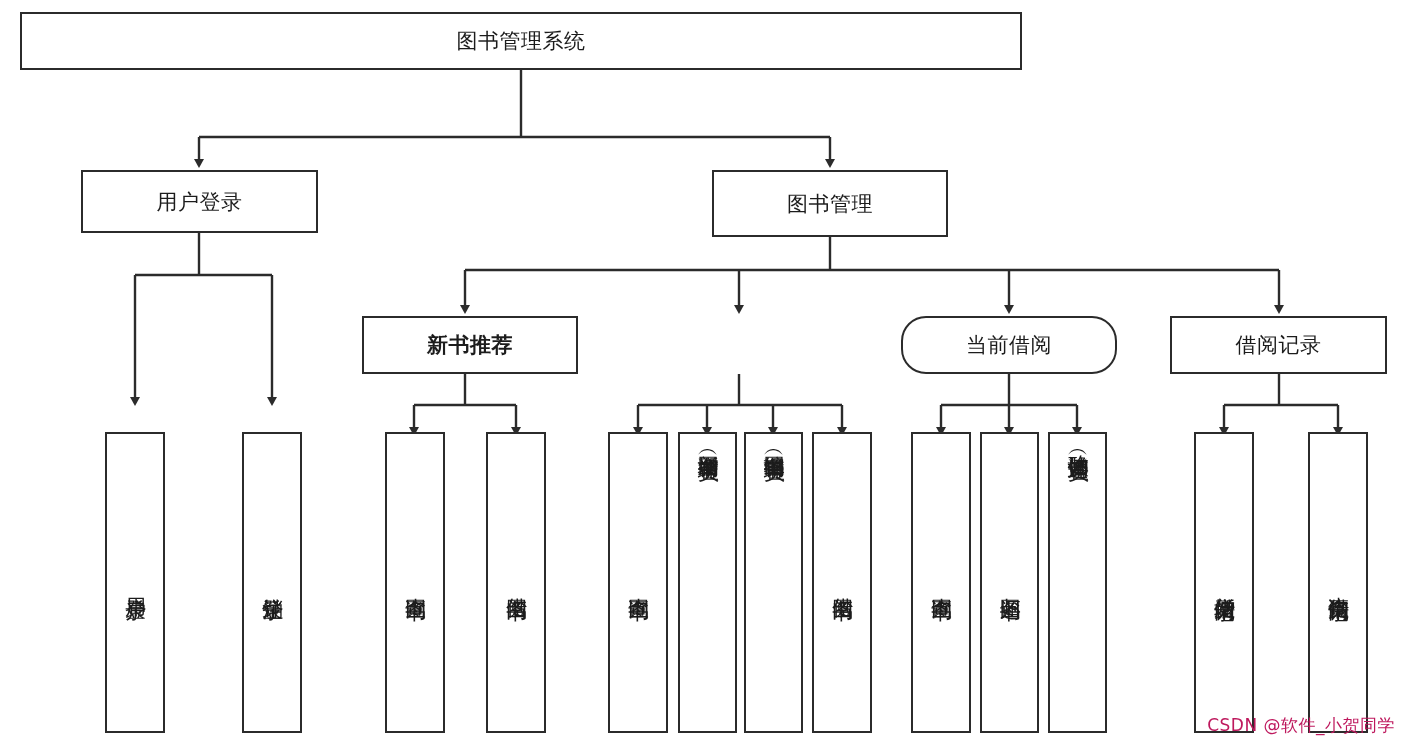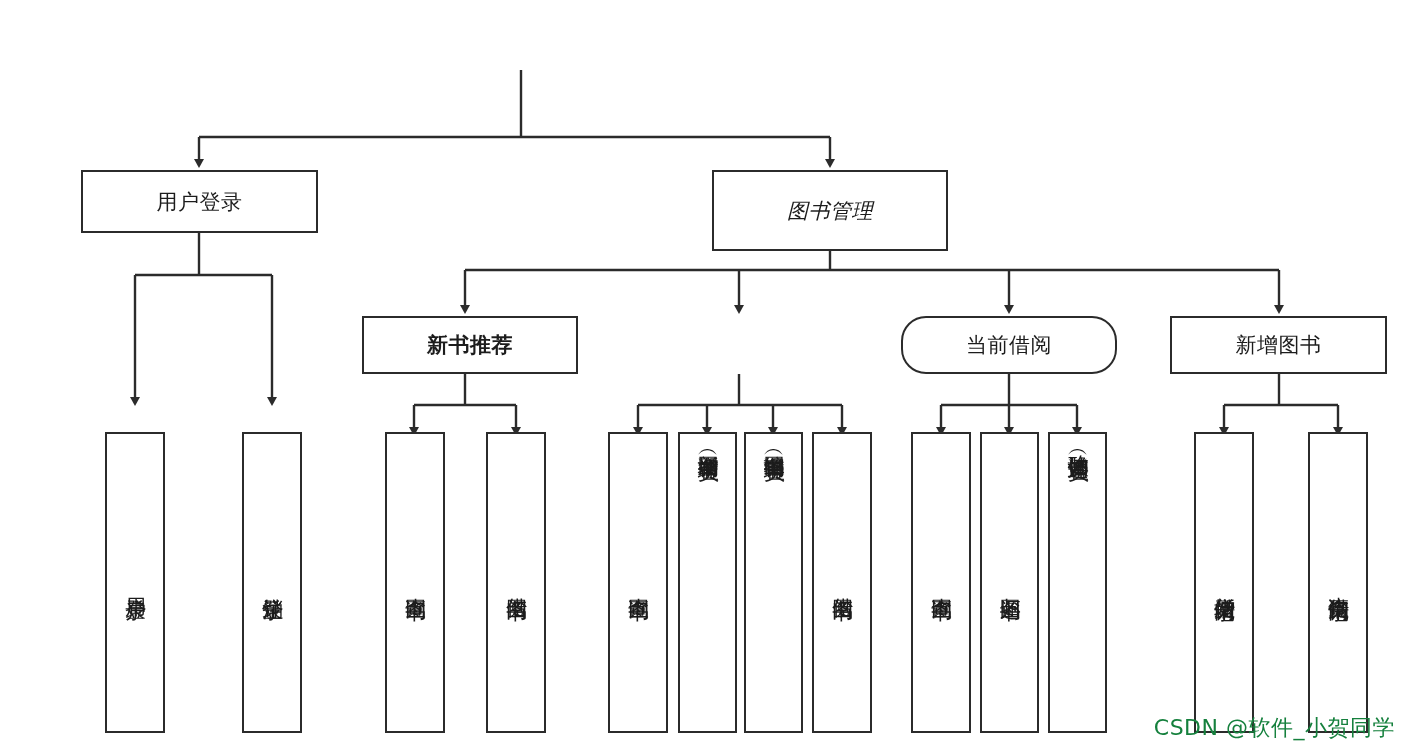--- a/index.html
+++ b/index.html
@@ -51,23 +51,23 @@
     writing-mode: vertical-rl;
     text-orientation: upright;
     font-size: 21px;
     line-height: 1.12;
     letter-spacing: 1px;
     white-space: nowrap;
   }
   .watermark {
     position: absolute;
     right: 10px;
-    bottom: 4px;
-    font-size: 22px;
-    color: #15803d;
+    bottom: 10px;
+    font-size: 17px;
+    color: #be185d;
     white-space: nowrap;
     letter-spacing: 0.5px;
   }
 </style>
 </head>
 <body>
 
 <div id="diagram-root">
 
   <svg id="edges-layer" viewBox="0 0 1405 747" width="1405" height="747" xmlns="http://www.w3.org/2000/svg">
@@ -116,36 +116,39 @@
       <path d="M1009,405 L1009,428" marker-end="url(#arrowhead)"></path>
       <path d="M1077,405 L1077,428" marker-end="url(#arrowhead)"></path>
 
       <path d="M1279,374 L1279,405"></path>
       <path d="M1224,405 L1338,405"></path>
       <path d="M1224,405 L1224,428" marker-end="url(#arrowhead)"></path>
       <path d="M1338,405 L1338,428" marker-end="url(#arrowhead)"></path>
     </g>
   </svg>
 
+  <div class="node horiz" style="left:20px; top:12px; width:1002px; height:58px;">
+    <span>图书管理系统</span>
+  </div>
 
   <div class="node horiz" style="left:81px; top:170px; width:237px; height:63px;">
     <span>用户登录</span>
   </div>
-  <div class="node horiz" style="left:712px; top:170px; width:236px; height:81px;font-style:italic;">
+  <div class="node horiz" style="left:712px; top:170px; width:236px; height:67px;">
     <span>图书管理</span>
   </div>
 
   <div class="node horiz" style="left:362px; top:316px; width:216px; height:58px;font-weight:bold;">
     <span>新书推荐</span>
   </div>
   <div class="node horiz" style="left:901px; top:316px; width:216px; height:58px;border-radius:25px;">
     <span>当前借阅</span>
   </div>
   <div class="node horiz" style="left:1170px; top:316px; width:217px; height:58px;">
-    <span>新增图书</span>
+    <span>借阅记录</span>
   </div>
 
   <div class="node vert middle" style="left:105px; top:432px; width:60px; height:301px;">
     <span class="vtext">用户登录</span>
   </div>
   <div class="node vert middle" style="left:242px; top:432px; width:60px; height:301px;">
     <span class="vtext">注销登录</span>
   </div>
 
   <div class="node vert middle" style="left:385px; top:432px; width:60px; height:301px;">

